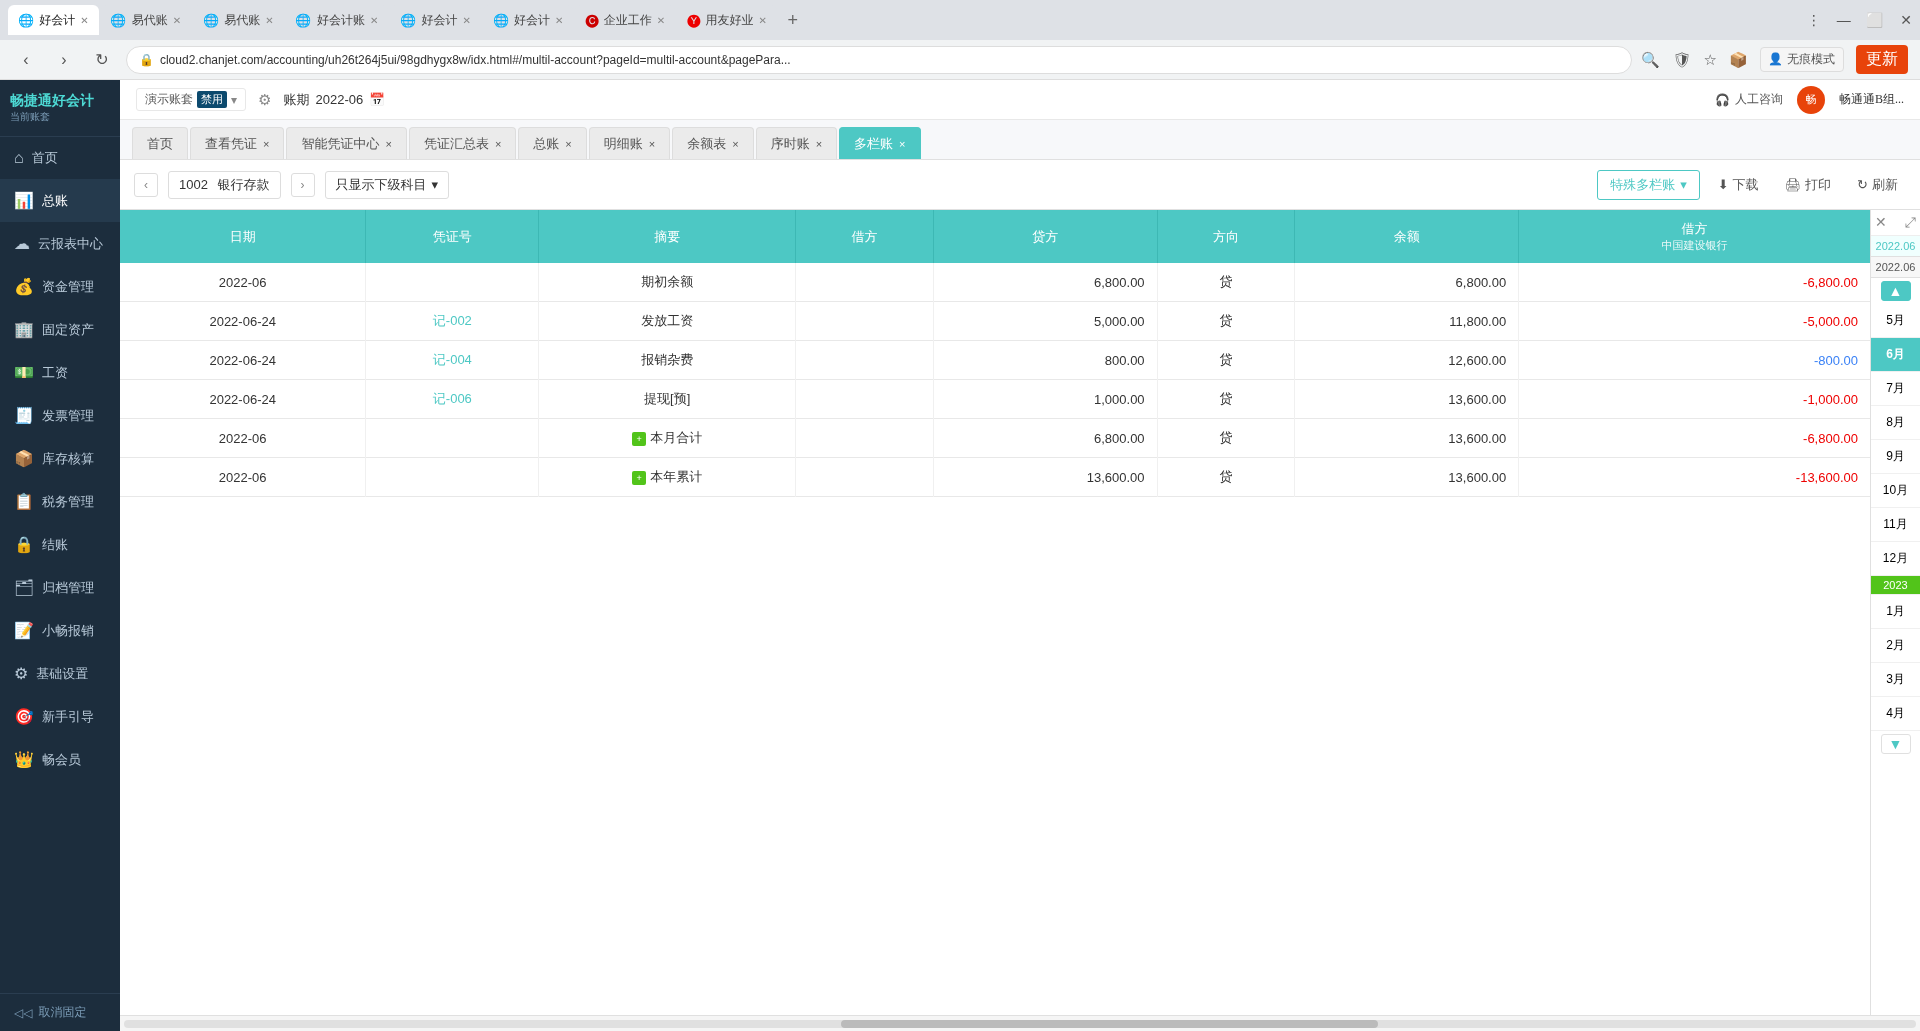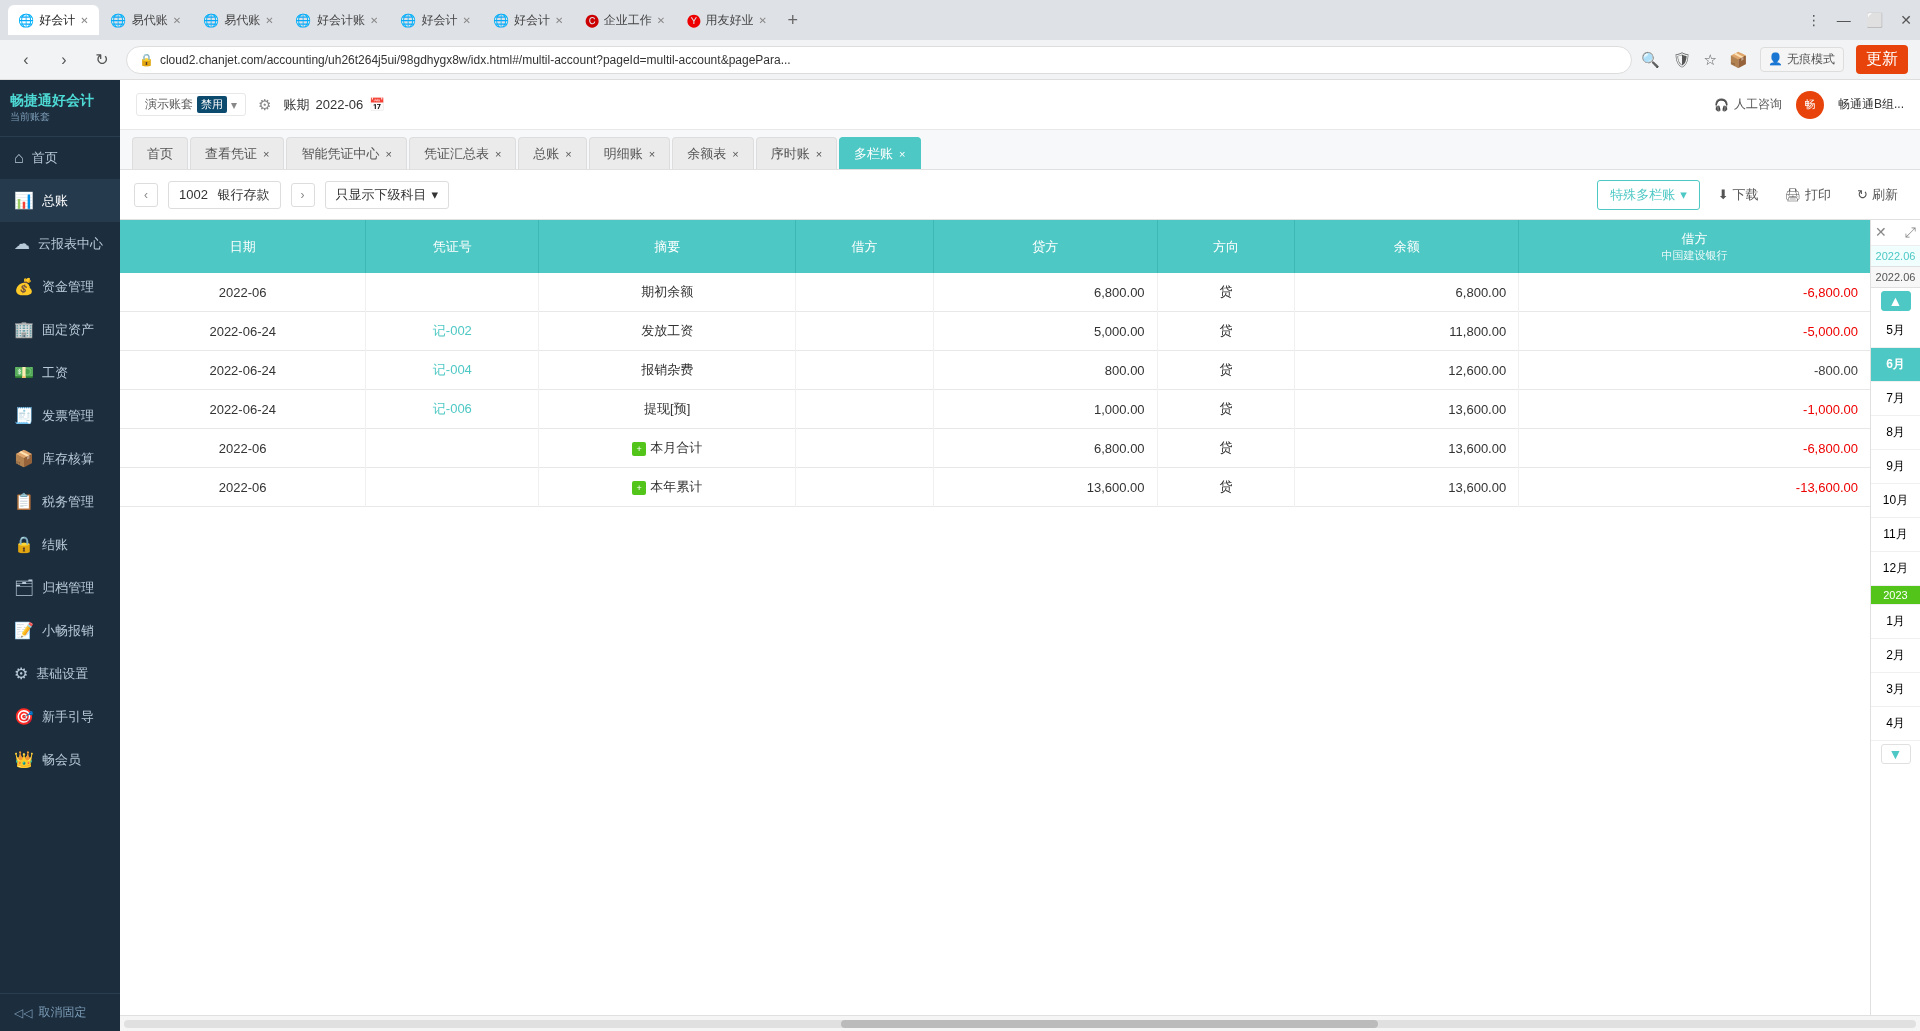--- a/index.html
+++ b/index.html
@@ -32,29 +32,29 @@
     .sidebar-item { display: flex; align-items: center; gap: 8px; padding: 12px 14px; cursor: pointer; color: #b8c9d8; font-size: 13px; }
     .sidebar-item.active { background: #253a4d; color: #fff; }
     .sidebar-item .s-icon { font-size: 16px; }
     .sidebar-bottom { margin-top: auto; border-top: 1px solid #2a3d50; }
     .sidebar-pin { display: flex; align-items: center; gap: 6px; padding: 10px 14px; color: #7a9bb5; font-size: 12px; cursor: pointer; }
 
     
     .main-content { flex: 1; display: flex; flex-direction: column; overflow: hidden; background: #fff; }
 
     
-    .top-bar { height: 50px; background: #fff; border-bottom: 1px solid #e8e8e8; display: flex; align-items: center; padding: 0 16px; gap: 12px; }
+    .top-bar { height: 40px; background: #fff; border-bottom: 1px solid #e8e8e8; display: flex; align-items: center; padding: 0 16px; gap: 12px; }
     .demo-badge { background: #fff; border: 1px solid #e8e8e8; border-radius: 3px; padding: 2px 8px; font-size: 12px; color: #555; display: flex; align-items: center; gap: 4px; }
     .demo-badge .tag { background: #0c4a6e; color: #fff; border-radius: 2px; padding: 1px 4px; font-size: 11px; }
     .gear-icon { color: #888; cursor: pointer; font-size: 15px; }
     .period-label { font-size: 13px; color: #333; display: flex; align-items: center; gap: 6px; }
     .top-bar-right { margin-left: auto; display: flex; align-items: center; gap: 14px; }
     .consult-btn { display: flex; align-items: center; gap: 5px; font-size: 12px; color: #555; cursor: pointer; }
     .user-avatar { width: 28px; height: 28px; border-radius: 50%; background: #e8430a; display: flex; align-items: center; justify-content: center; color: #fff; font-size: 11px; }
-    .user-name { font-size: 12px; color: #333; }
+    .user-name { font-size: 12px; color: #333; font-family: Liberation Serif, serif; }
 
     
     .tab-nav { height: 40px; background: #f7f8fa; border-bottom: 1px solid #e0e0e0; display: flex; align-items: flex-end; padding: 0 12px; gap: 2px; overflow-x: auto; }
     .page-tab { height: 32px; padding: 0 14px; display: flex; align-items: center; gap: 6px; border-radius: 4px 4px 0 0; font-size: 13px; cursor: pointer; color: #555; background: #ebebeb; border: 1px solid #ddd; border-bottom: none; white-space: nowrap; }
     .page-tab.active { background: #4dc8c4; color: #fff; border-color: #4dc8c4; }
     .page-tab-close { font-size: 11px; cursor: pointer; }
 
     
     .toolbar { height: 50px; display: flex; align-items: center; padding: 0 14px; gap: 10px; border-bottom: 1px solid #e0e0e0; background: #fff; }
     .nav-arrow { width: 24px; height: 24px; border: 1px solid #ddd; border-radius: 3px; display: flex; align-items: center; justify-content: center; cursor: pointer; color: #888; font-size: 12px; }
@@ -372,21 +372,21 @@
                 <td class="number" style="color: rgb(238, 0, 0);">-5,000.00</td>
               </tr>
               <tr>
                 <td>2022-06-24</td>
                 <td class="voucher-link"><a class="voucher-link">记-004</a></td>
                 <td>报销杂费</td>
                 <td class="number"></td>
                 <td class="number">800.00</td>
                 <td class="direction">贷</td>
                 <td class="number">12,600.00</td>
-                <td class="number" style="color: #404040; text-align: right;">-800.00</td>
+                <td class="number" style="color: #3b82f6; text-align: right;">-800.00</td>
               </tr>
               <tr>
                 <td>2022-06-24</td>
                 <td class="voucher-link"><a class="voucher-link">记-006</a></td>
                 <td>提现[预]</td>
                 <td class="number"></td>
                 <td class="number">1,000.00</td>
                 <td class="direction">贷</td>
                 <td class="number">13,600.00</td>
                 <td class="number" style="color: rgb(238, 0, 0);">-1,000.00</td>

